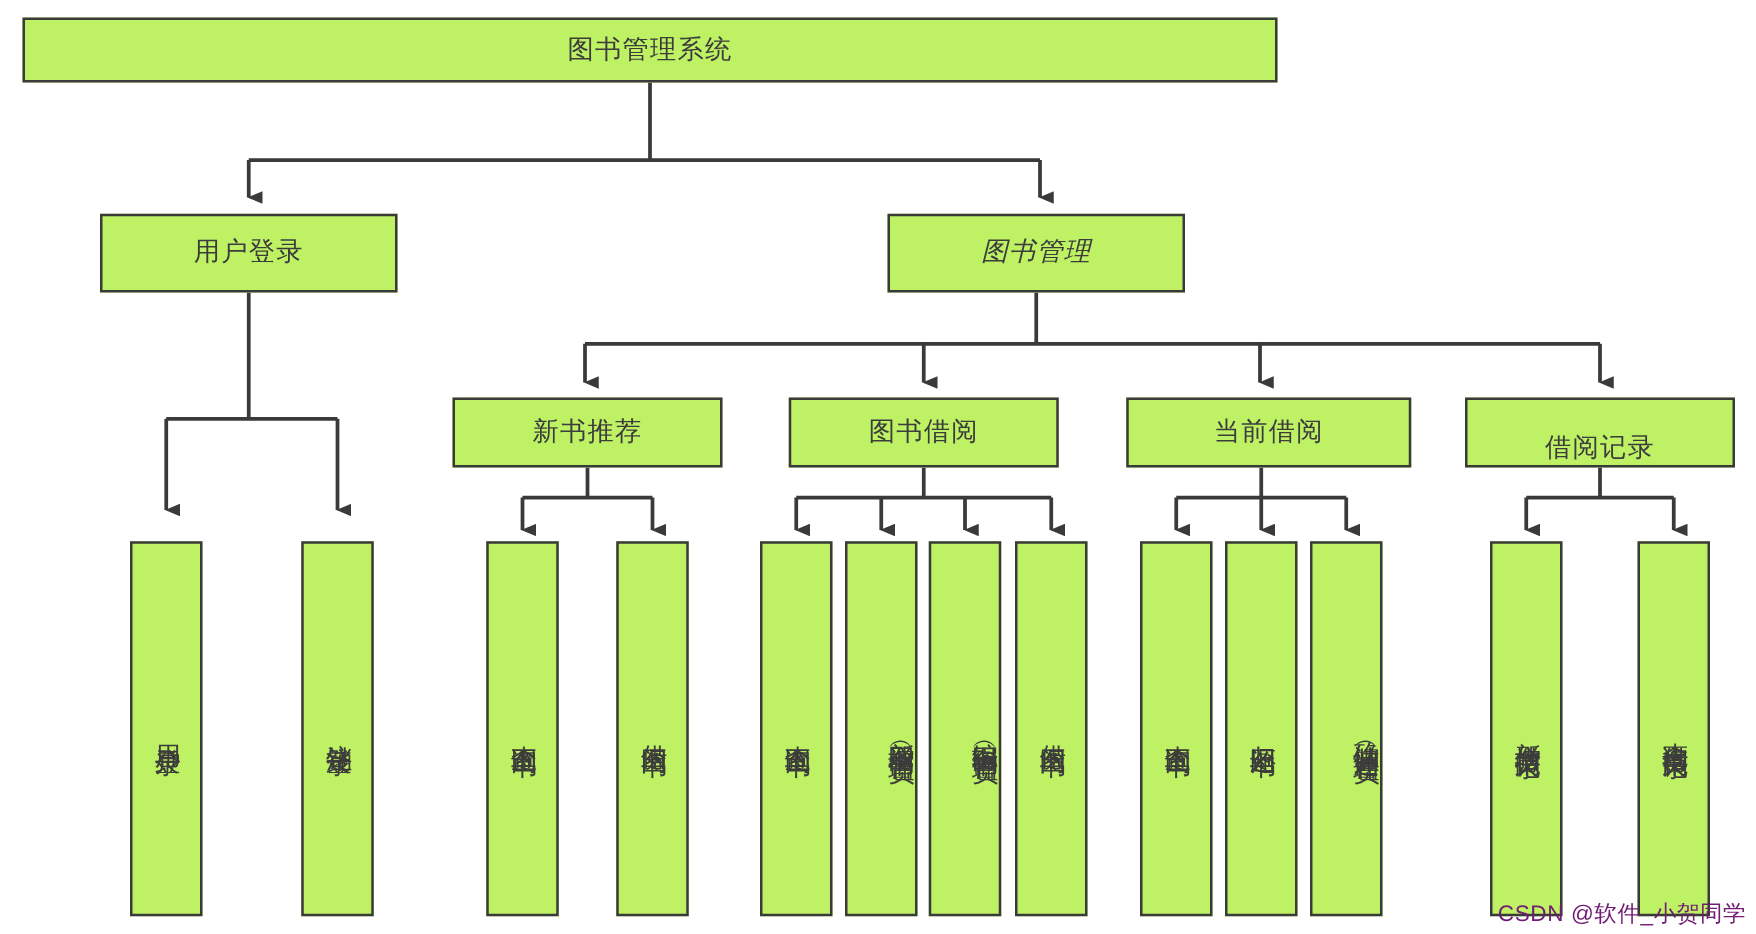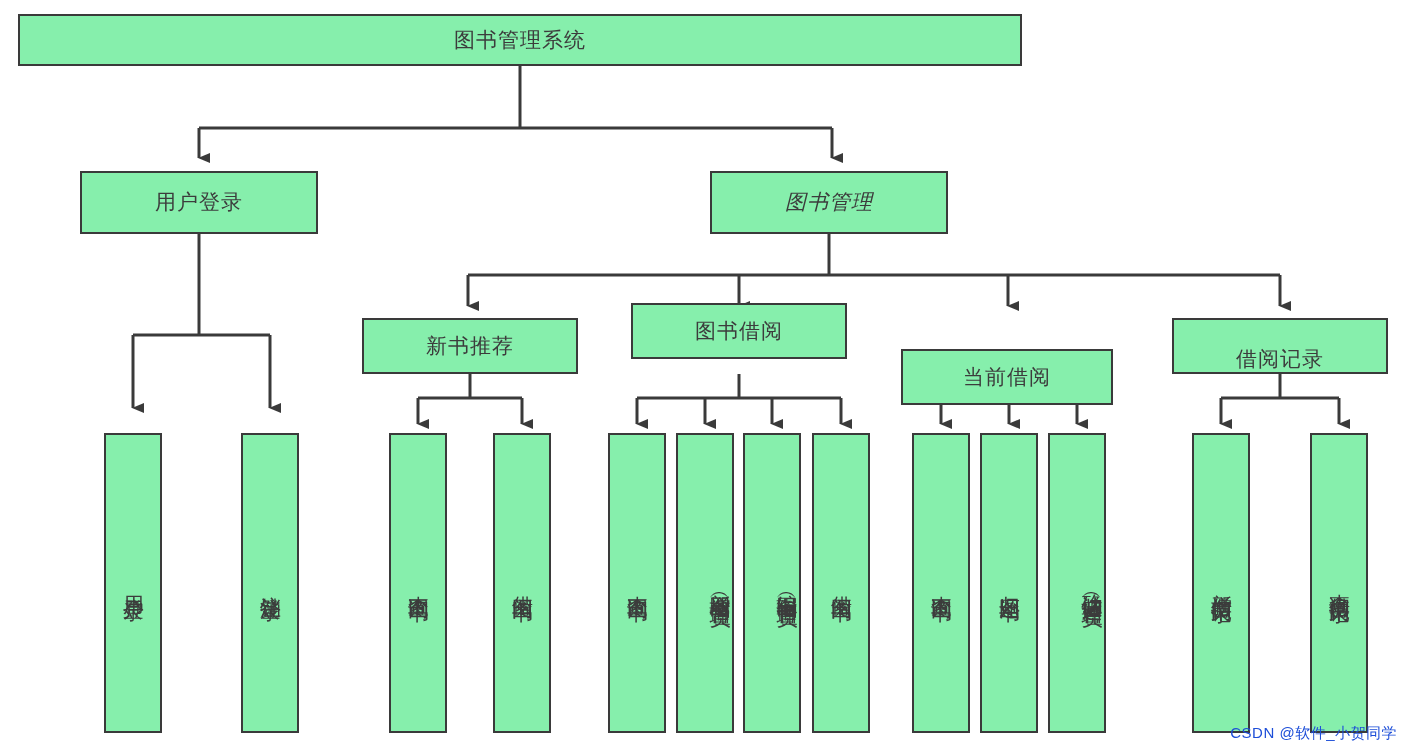--- a/index.html
+++ b/index.html
@@ -21,21 +21,21 @@
     position: absolute;
     left: 0;
     top: 0;
     width: 1405px;
     height: 747px;
     pointer-events: none;
   }
   .node {
     position: absolute;
     box-sizing: border-box;
-    background: #86efac;
+    background: #bef264;
     border: 2px solid #3a3a3a;
     display: flex;
     align-items: center;
     justify-content: center;
     color: #3c3c3c;
     line-height: 1.18;
     z-index: 2;
   }
   .node.h {
     font-size: 21px;
@@ -56,22 +56,22 @@
     align-items: center;
     padding-top: 0;
   }
   .node .lbl {
     display: block;
   }
   .watermark {
     position: absolute;
     right: 8px;
     bottom: 4px;
-    font-size: 15px;
-    color: #1d4ed8;
+    font-size: 18px;
+    color: #701a75;
     letter-spacing: 0.5px;
     z-index: 5;
     white-space: nowrap;
   }
 </style>
 </head>
 <body>
 
 <div id="canvas">
 
@@ -133,24 +133,24 @@
   <div class="node h" style="left:80px; top:171px; width:238px; height:63px;">
     <span class="lbl">用户登录</span>
   </div>
   <div class="node h" style="left:710px; top:171px; width:238px; height:63px;font-style:italic;">
     <span class="lbl">图书管理</span>
   </div>
 
   <div class="node h" style="left:362px; top:318px; width:216px; height:56px;">
     <span class="lbl">新书推荐</span>
   </div>
-  <div class="node h" style="left:631px; top:303px; width:216px; height:56px;">
+  <div class="node h" style="left:631px; top:318px; width:216px; height:56px;">
     <span class="lbl">图书借阅</span>
   </div>
-  <div class="node h" style="left:901px; top:318px; width:212px; height:56px;margin-top:31px;">
+  <div class="node h" style="left:901px; top:318px; width:228px; height:56px;">
     <span class="lbl">当前借阅</span>
   </div>
   <div class="node h" style="left:1172px; top:318px; width:216px; height:56px;align-items:flex-end;">
     <span class="lbl">借阅记录</span>
   </div>
 
   <div class="node v mid" style="left:104px; top:433px; width:58px; height:300px;">
     <span class="lbl">用户登录</span>
   </div>
   <div class="node v mid" style="left:241px; top:433px; width:58px; height:300px;">

